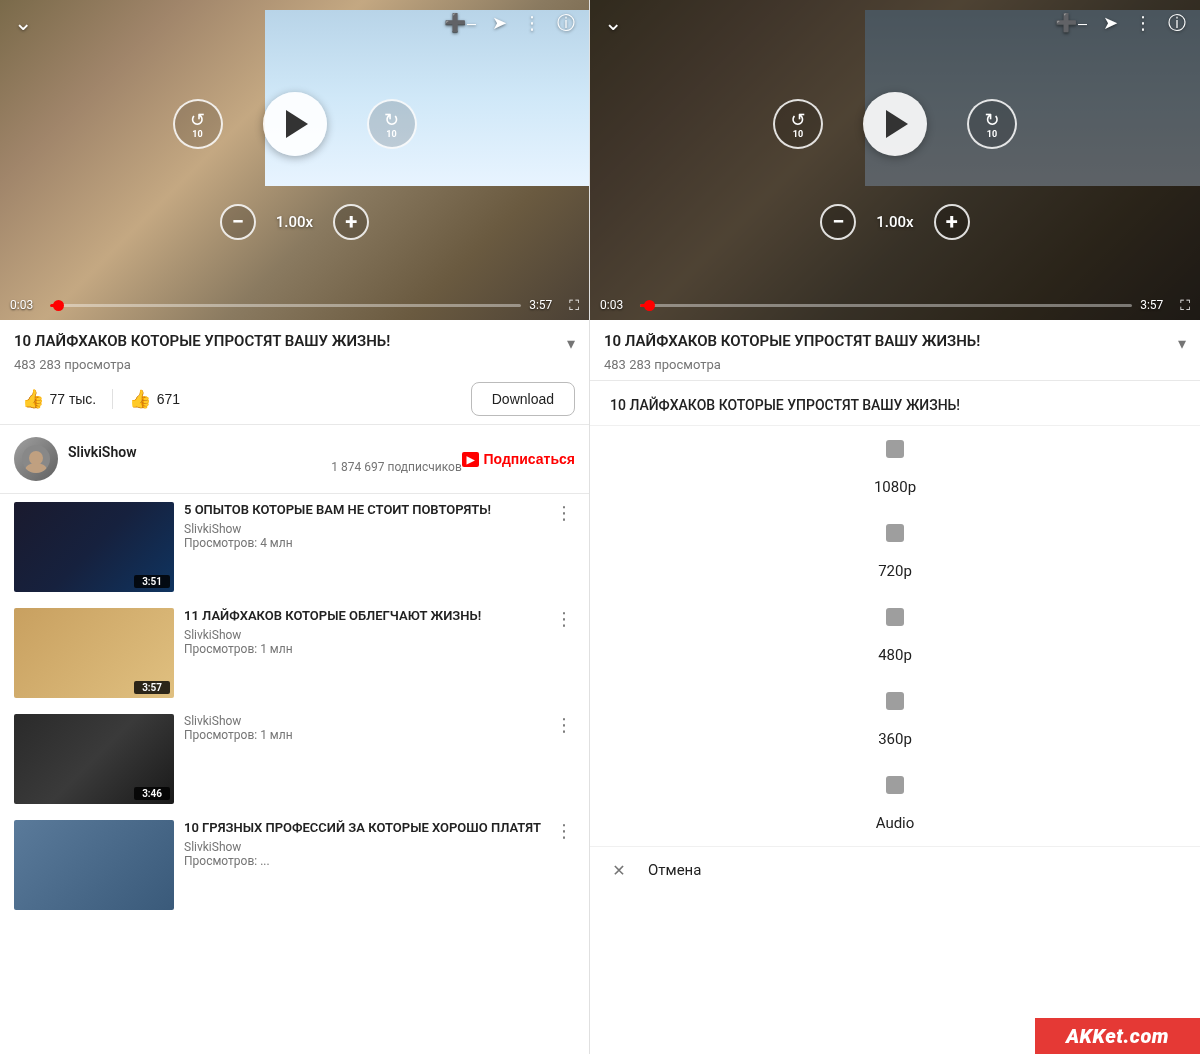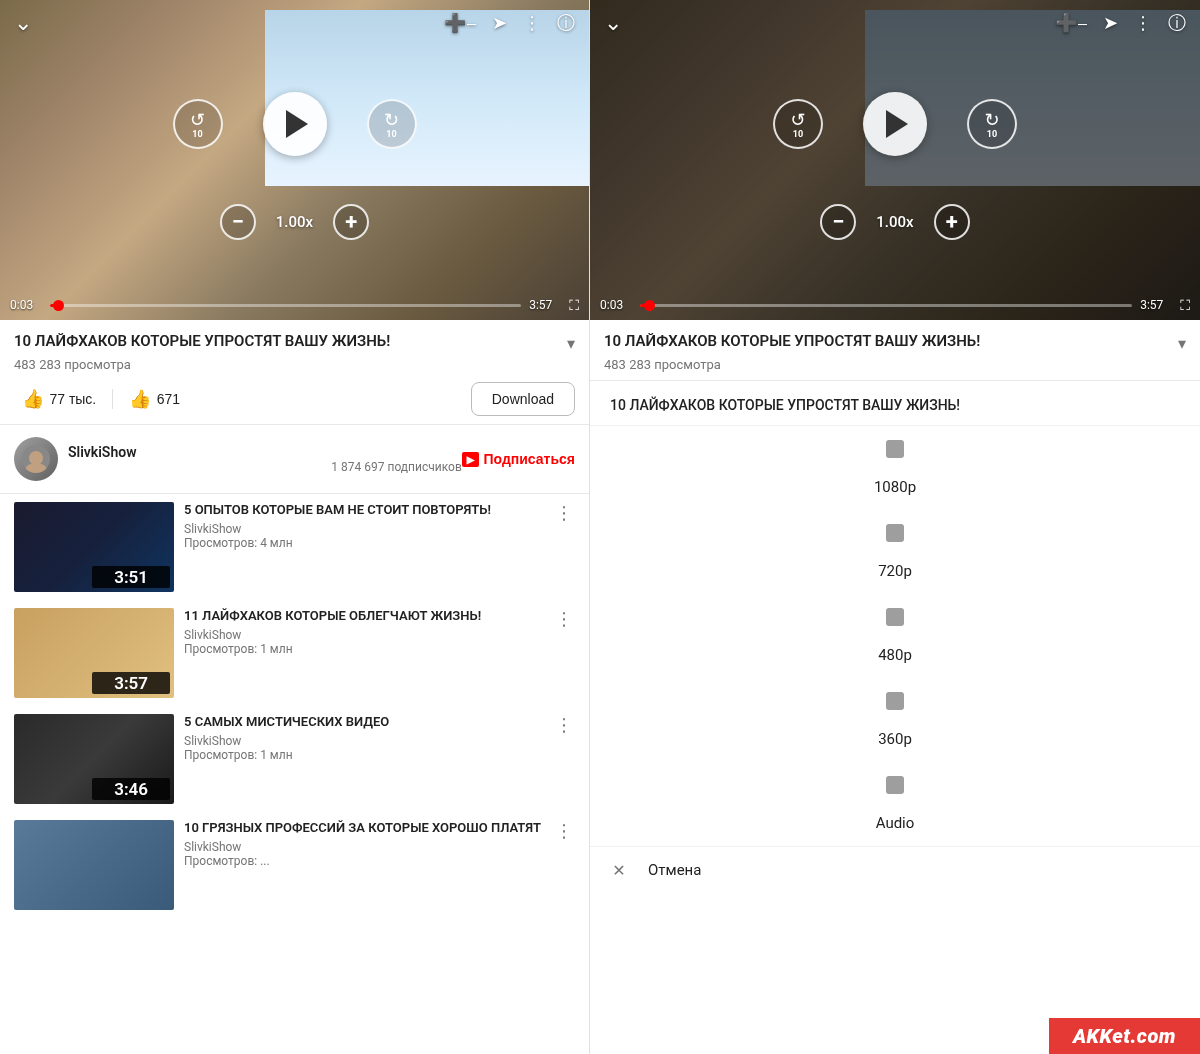--- a/index.html
+++ b/index.html
@@ -436,23 +436,23 @@
       width: 100%;
       height: 100%;
     }
 
     .thumb-duration {
       position: absolute;
       bottom: 4px;
       right: 4px;
       background: rgba(0,0,0,0.8);
       color: #fff;
-      font-size: 17px;
+      font-size: 10px;
       font-weight: 600;
-      padding: 1px 22px;
+      padding: 1px 8px;
       border-radius: 2px;
     }
 
     .related-details {
       flex: 1;
     }
 
     .related-title {
       font-size: 13px;
       font-weight: 600;
@@ -570,21 +570,21 @@
       font-size: 15px;
       color: #212121;
     }
 
     
     .akket-brand {
       position: absolute;
       bottom: 0;
       right: 0;
       background: #e53935;
-      padding: 6px 24px;
+      padding: 6px 31px;
       color: #fff;
       font-size: 20px;
       font-weight: 900;
       font-style: italic;
       letter-spacing: 0.5px;
     }
   </style>
 </head>
 <body>
 
@@ -697,21 +697,20 @@
         <div class="related-views">Просмотров: 1 млн</div>
       </div>
       <span class="related-menu">⋮</span>
     </div>
       <div class="related-item">
       <div class="thumb-wrapper">
         <div class="thumb-bg-3"></div>
         <span class="thumb-duration">3:46</span>
       </div>
       <div class="related-details">
-        <div class="related-title">5 САМЫХ МИСТИЧЕСКИХ ВИДЕО</div>
         <div class="related-channel">SlivkiShow</div>
         <div class="related-views">Просмотров: 1 млн</div>
       </div>
       <span class="related-menu">⋮</span>
     </div>
       <div class="related-item">
       <div class="thumb-wrapper">
         <div class="thumb-bg-4"></div>
 
       </div>

